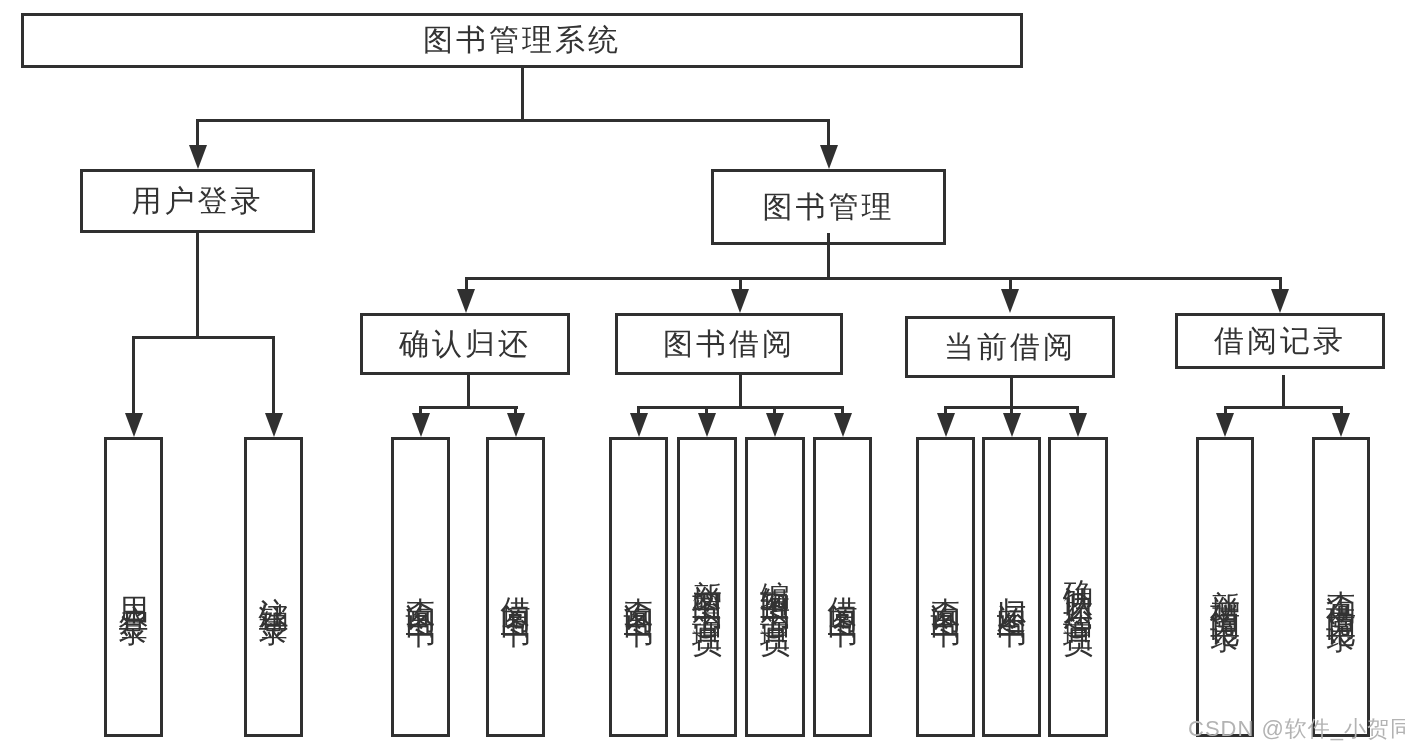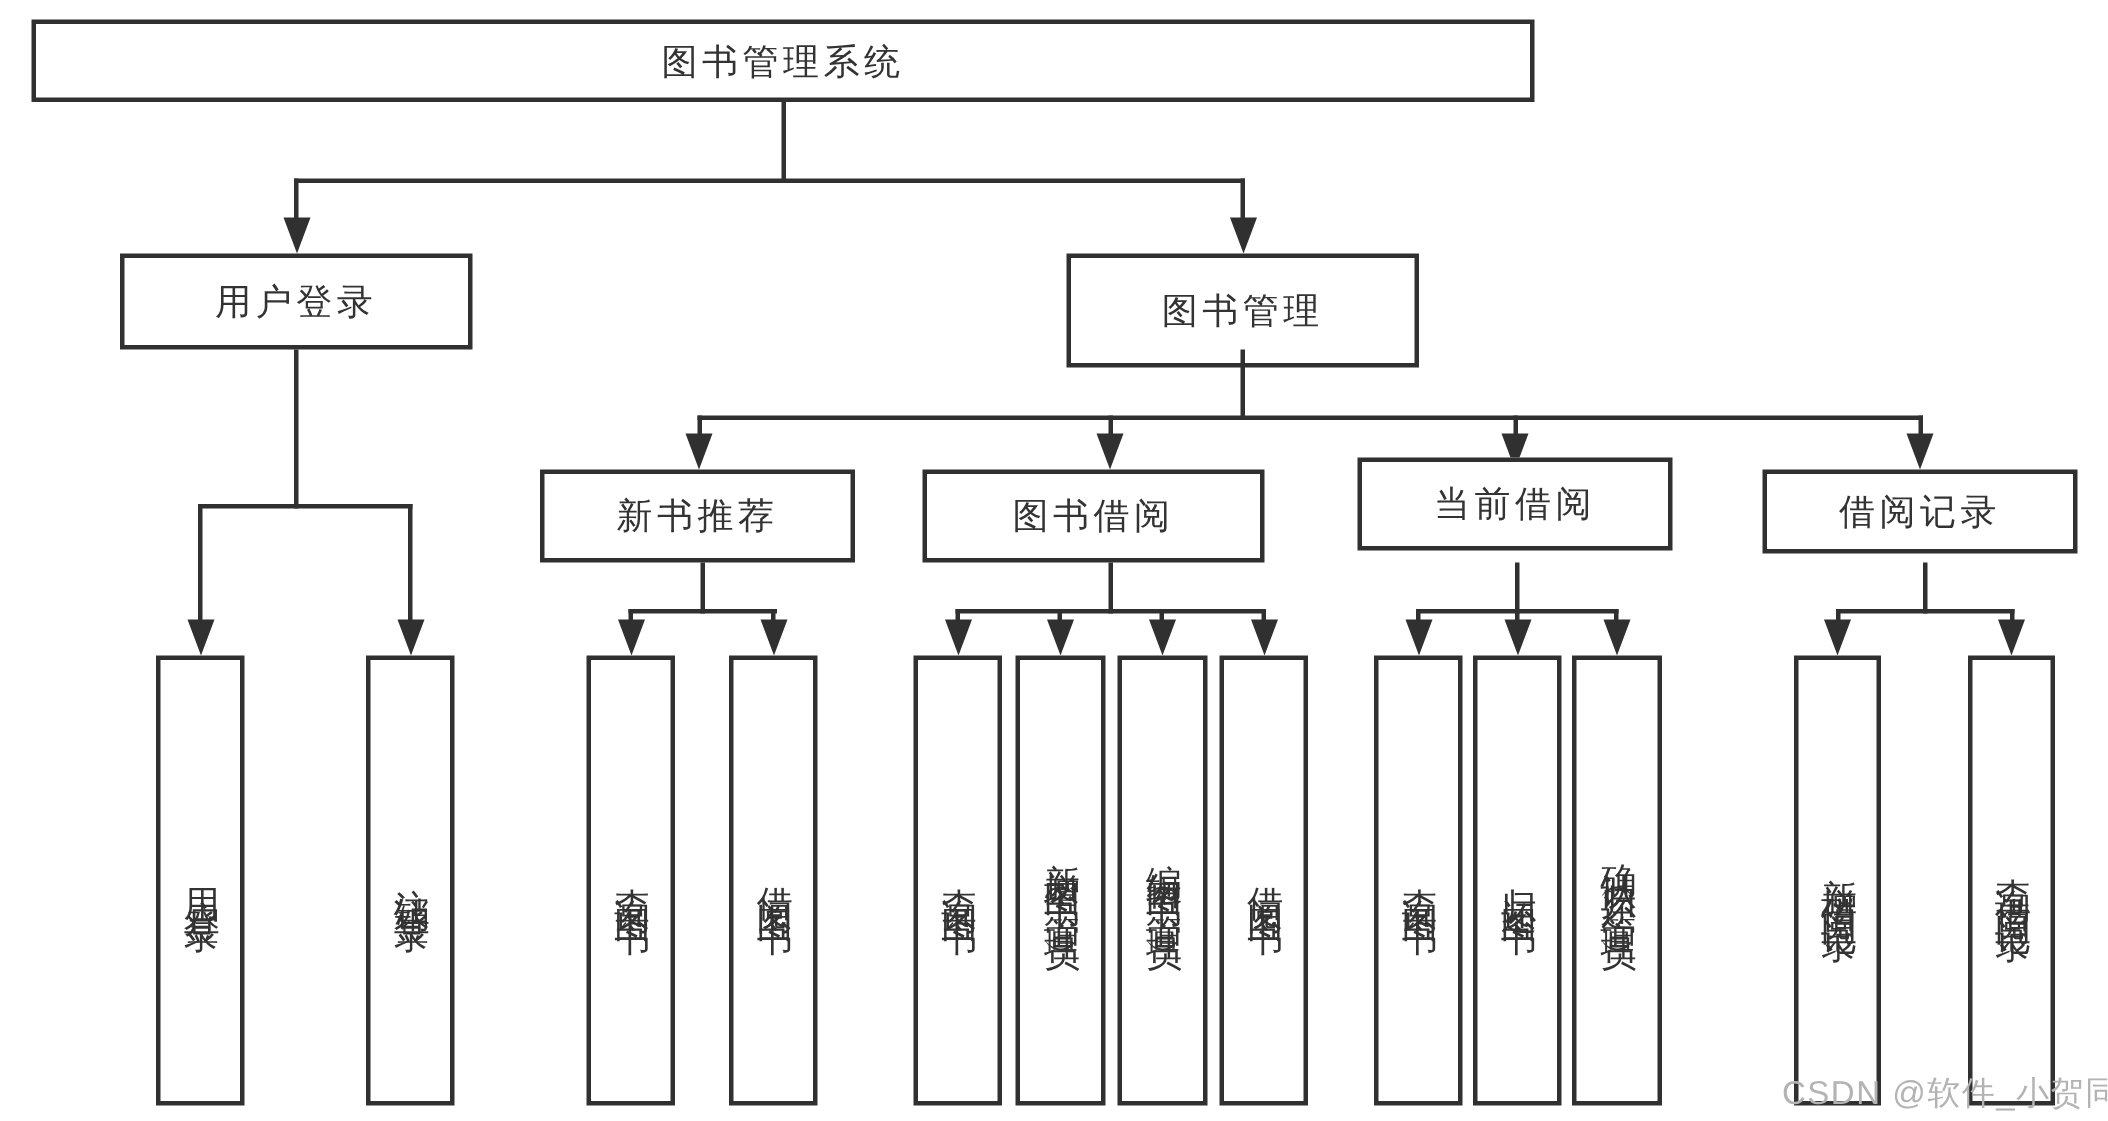--- a/index.html
+++ b/index.html
@@ -17,21 +17,21 @@
   }
   .box{
     position:absolute;
     box-sizing:border-box;
     border:3px solid var(--line);
     background:#ffffff;
     display:flex;
     align-items:center;
     justify-content:center;
     color:var(--text);
-    font-size:24px;
+    font-size:30px;
   }
   .box .hlabel{letter-spacing:3px;white-space:nowrap;}
   .leaf .vlabel{
     writing-mode:vertical-rl;
     line-height:1;
     letter-spacing:7px;
     white-space:nowrap;
   }
   .vl{position:absolute;width:3px;background:var(--line);}
   .hl{position:absolute;height:3px;background:var(--line);}
@@ -86,26 +86,26 @@
   <div class="vl" style="left:464.5px;top:277px;height:16px"></div>
   <div class="ar" style="left:457px;top:289px"></div>
   <div class="vl" style="left:738.5px;top:277px;height:16px"></div>
   <div class="ar" style="left:731px;top:289px"></div>
   <div class="vl" style="left:1008.5px;top:277px;height:16px"></div>
   <div class="ar" style="left:1001px;top:289px"></div>
   <div class="vl" style="left:1278.5px;top:277px;height:16px"></div>
   <div class="ar" style="left:1271px;top:289px"></div>
 
   <div class="box" style="left:360px;top:313px;width:210px;height:62px">
-    <span class="hlabel">新书推荐</span>
+    <span class="hlabel">确认归还</span>
   </div>
   <div class="box" style="left:615px;top:313px;width:228px;height:62px">
     <span class="hlabel">图书借阅</span>
   </div>
-  <div class="box" style="left:905px;top:305px;width:210px;height:62px">
+  <div class="box" style="left:905px;top:316px;width:210px;height:62px">
     <span class="hlabel">当前借阅</span>
   </div>
   <div class="box" style="left:1175px;top:313px;width:210px;height:56px">
     <span class="hlabel">借阅记录</span>
   </div>
 
   <div class="vl" style="left:466.5px;top:375px;height:34px"></div>
   <div class="hl" style="left:419px;top:406px;width:99px"></div>
   <div class="vl" style="left:419px;top:406px;height:11px"></div>
   <div class="ar" style="left:411.5px;top:413px"></div>

